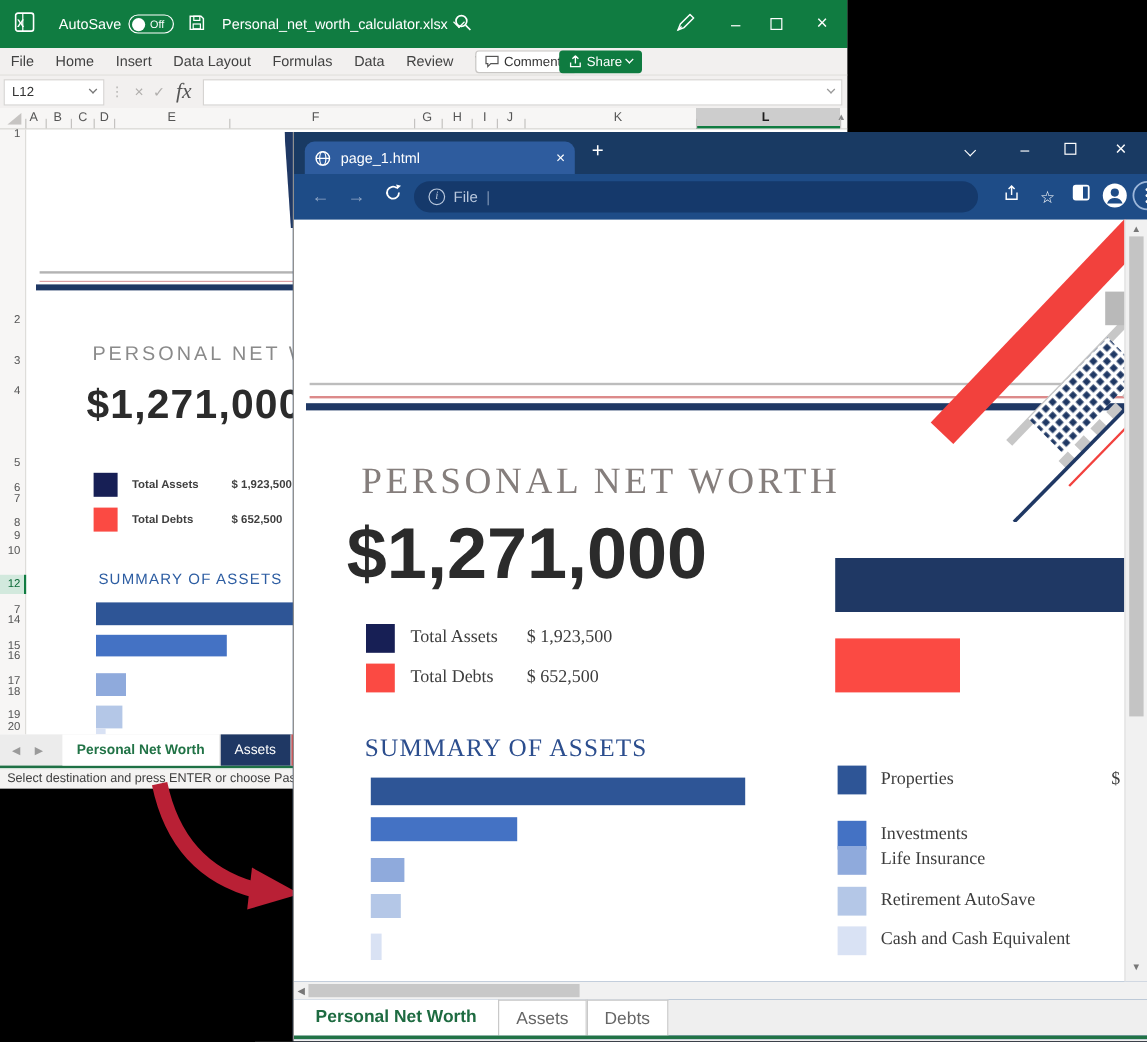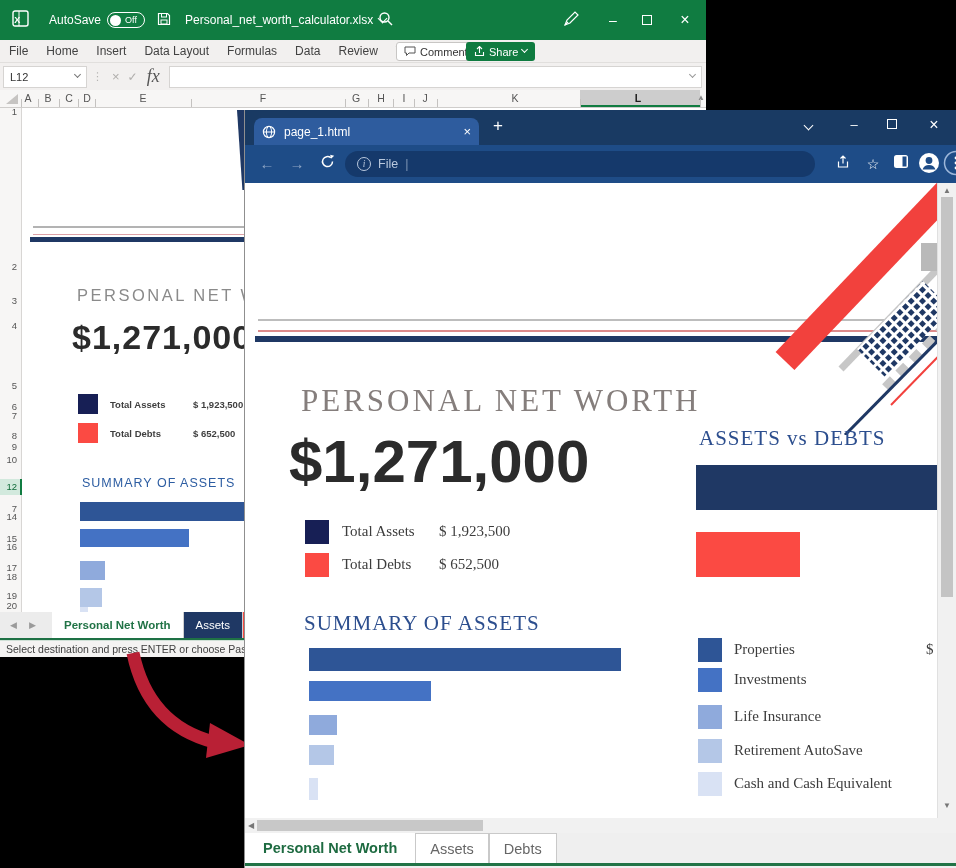--- a/index.html
+++ b/index.html
@@ -422,32 +422,31 @@
         </div>
       <div class="br-sum-title">SUMMARY OF ASSETS</div>
       <div id="br-bars">
           <div class="br-bar" style="top: 465px; height: 23px; width: 312px; background: rgb(46, 85, 150);"></div>
           <div class="br-bar" style="top: 498px; height: 20px; width: 122px; background: rgb(68, 114, 196);"></div>
           <div class="br-bar" style="top: 532px; height: 20px; width: 28px; background: rgb(143, 170, 220);"></div>
           <div class="br-bar" style="top: 562px; height: 20px; width: 25px; background: rgb(180, 199, 231);"></div>
           <div class="br-bar" style="top: 595px; height: 22px; width: 9px; background: rgb(217, 226, 244);"></div>
         </div>
 
-      <div class="br-vs-title">ASSETS vs DEBTS</div>
       <div id="br-vsbars">
           <div class="vs-bar" style="top: 282px; width: 241px; background: rgb(31, 56, 100);"></div>
           <div class="vs-bar" style="top: 349px; width: 104px; background: rgb(251, 74, 67);"></div>
         </div>
       <div id="br-legend">
           <div class="br-leg" style="top: 455px;">
             <div class="sw" style="background: rgb(46, 85, 150);"></div>
             <div class="lb">Properties</div>
             <div class="vl">$</div>
           </div>
-          <div class="br-leg" style="top: 485px; text-align: center;">
+          <div class="br-leg" style="top: 501px; text-align: center;">
             <div class="sw" style="background: rgb(68, 114, 196);"></div>
             <div class="lb">Investments</div>
           </div>
           <div class="br-leg" style="top: 522px;">
             <div class="sw" style="background: rgb(143, 170, 220);"></div>
             <div class="lb">Life Insurance</div>
           </div>
           <div class="br-leg" style="top: 556px;">
             <div class="sw" style="background: rgb(180, 199, 231);"></div>
             <div class="lb">Retirement AutoSave</div>

